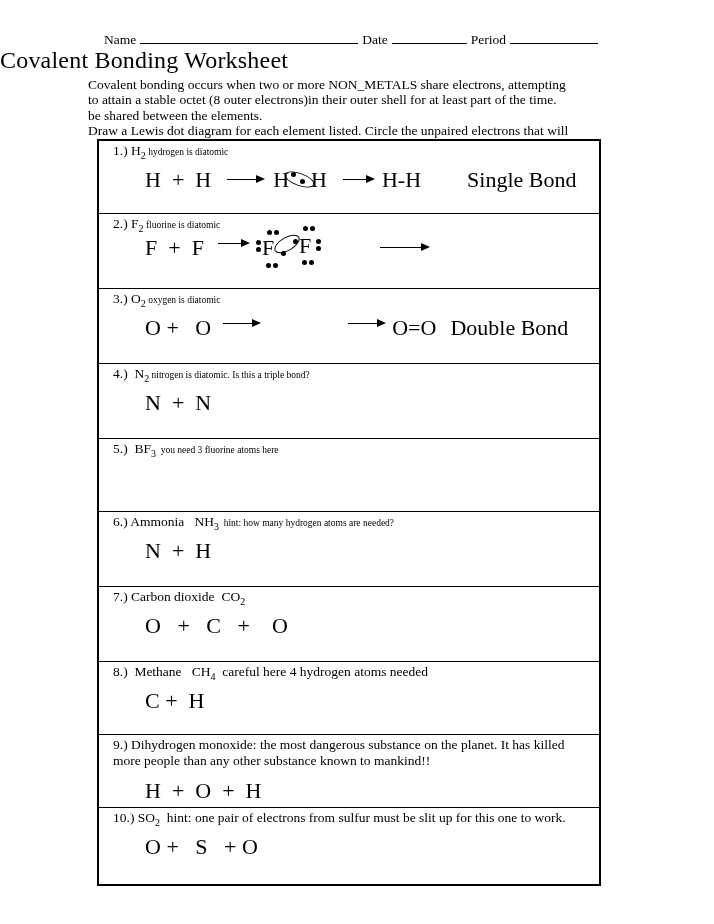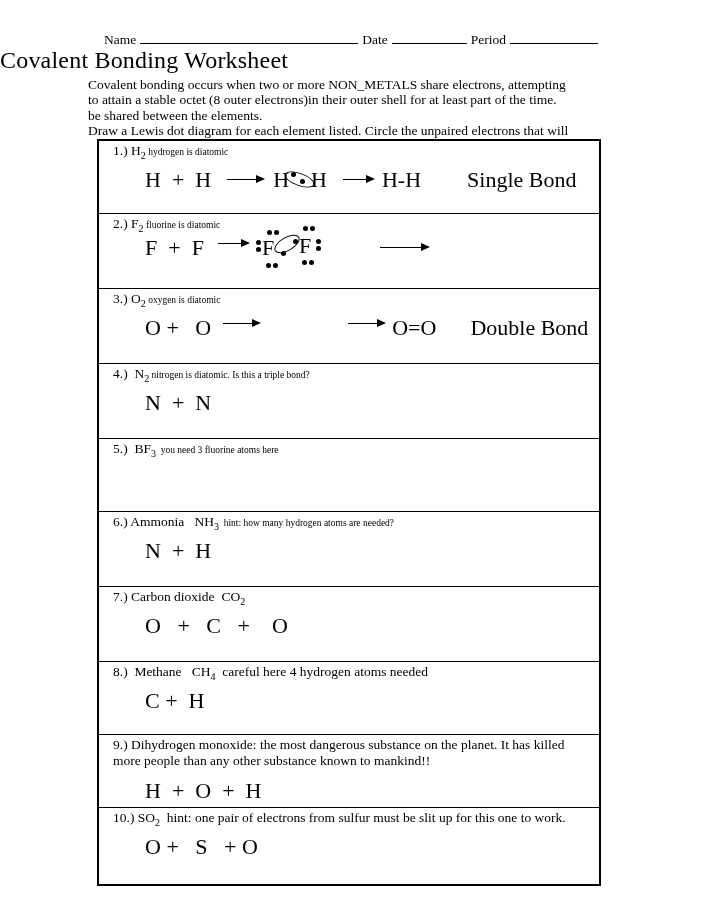--- a/index.html
+++ b/index.html
@@ -125,21 +125,21 @@
       </div>
     </div>
 
     <div class="row" style="height:75px">
       <div class="lbl"><span>3.) </span><span>O</span><sub>2</sub><span class="note-sm"> oxygen is diatomic</span></div>
       <div class="eq">
         <span class="ws">O +   O</span>
         <span class="arrow" style="width:36px;margin:-8px 0 0 12px"></span>
         <span class="arrow" style="width:36px;margin:-8px 0 0 89px"></span>
         <span style="margin-left:8px">O=O</span>
-        <span style="margin-left:34px">Double Bond</span>
+        <span style="margin-left:14px">Double Bond</span>
       </div>
     </div>
 
     <div class="row" style="height:75px">
       <div class="lbl"><span>4.)  </span><span>N</span><sub>2</sub><span class="note-sm"> nitrogen is diatomic. Is this a triple bond?</span></div>
       <div class="eq">
         <span class="ws">N  +  N</span>
       </div>
     </div>
 

